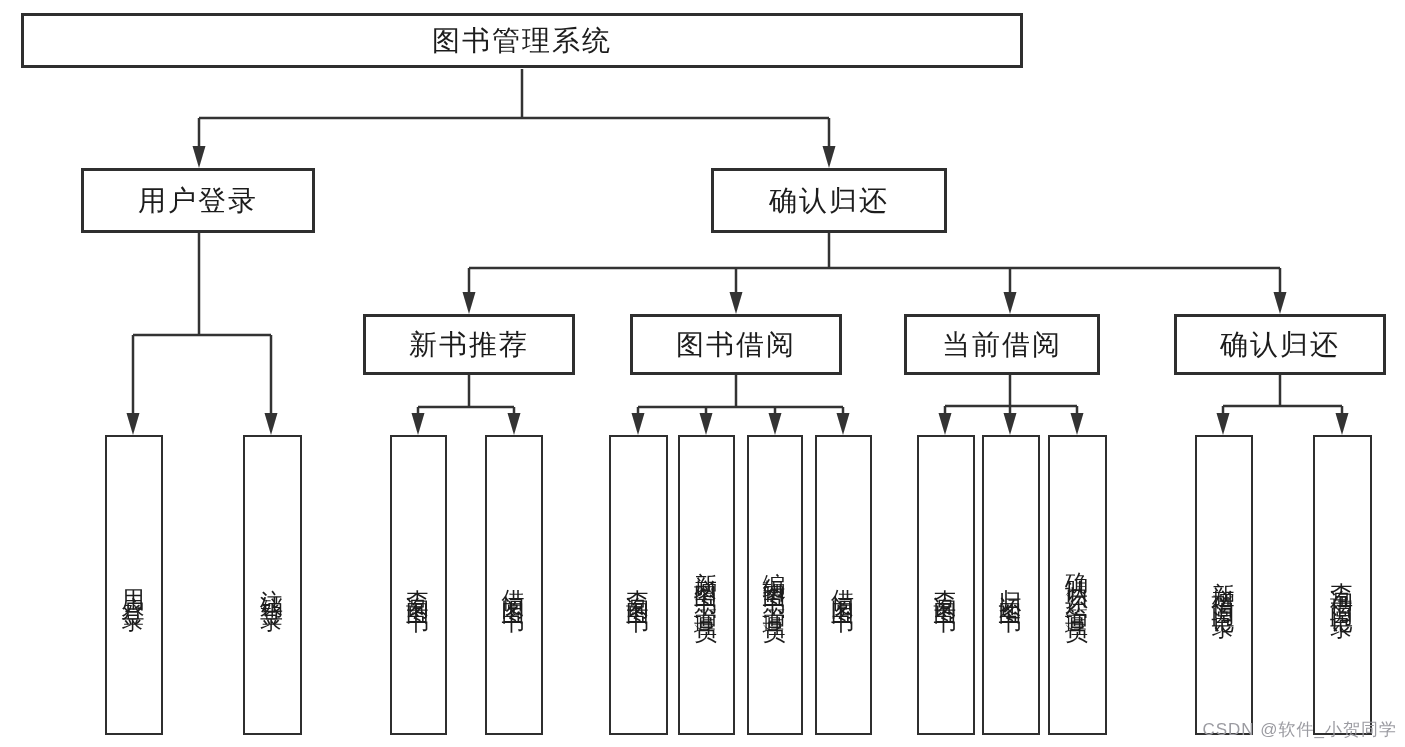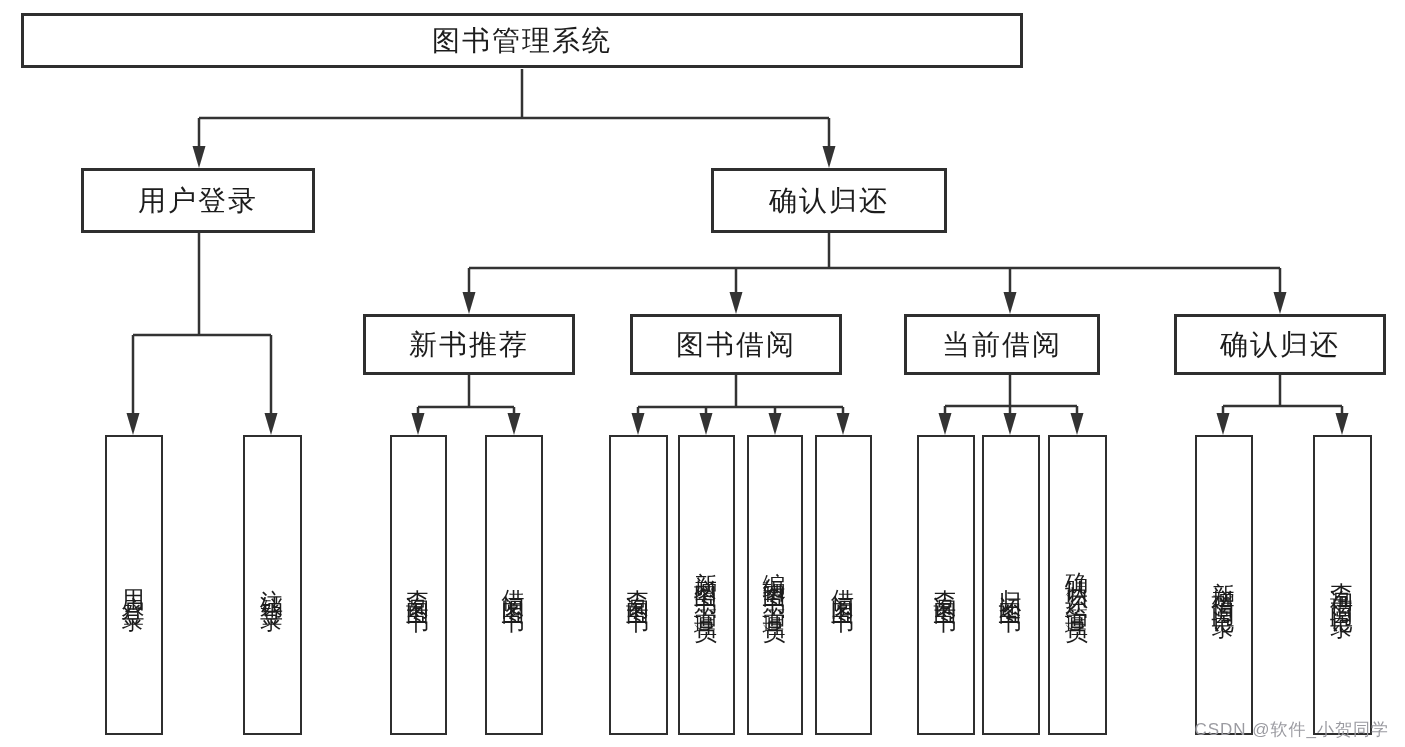--- a/index.html
+++ b/index.html
@@ -24,21 +24,21 @@
   }
   .leaf{
     border-width:2.5px;
     writing-mode:vertical-rl;
     font-size:23px;
     letter-spacing:7px;
     white-space:normal;
   }
   .watermark{
     position:absolute;
-    right:16px;bottom:6px;
+    right:8px;bottom:6px;
     font-size:17px;
     letter-spacing:1px;
     color:#9b9ba1;
   }
 </style>
 </head>
 <body>
 
 <div id="stage">
 

